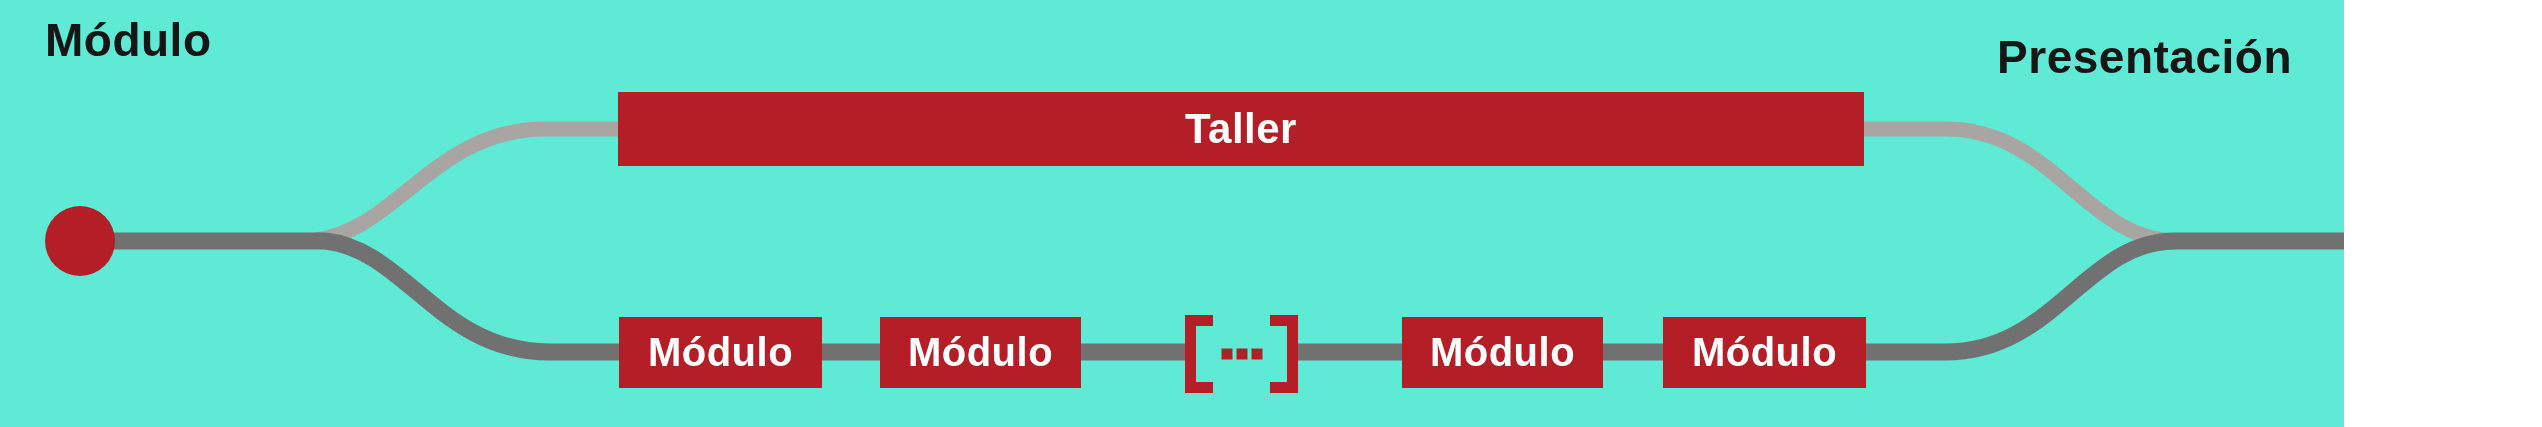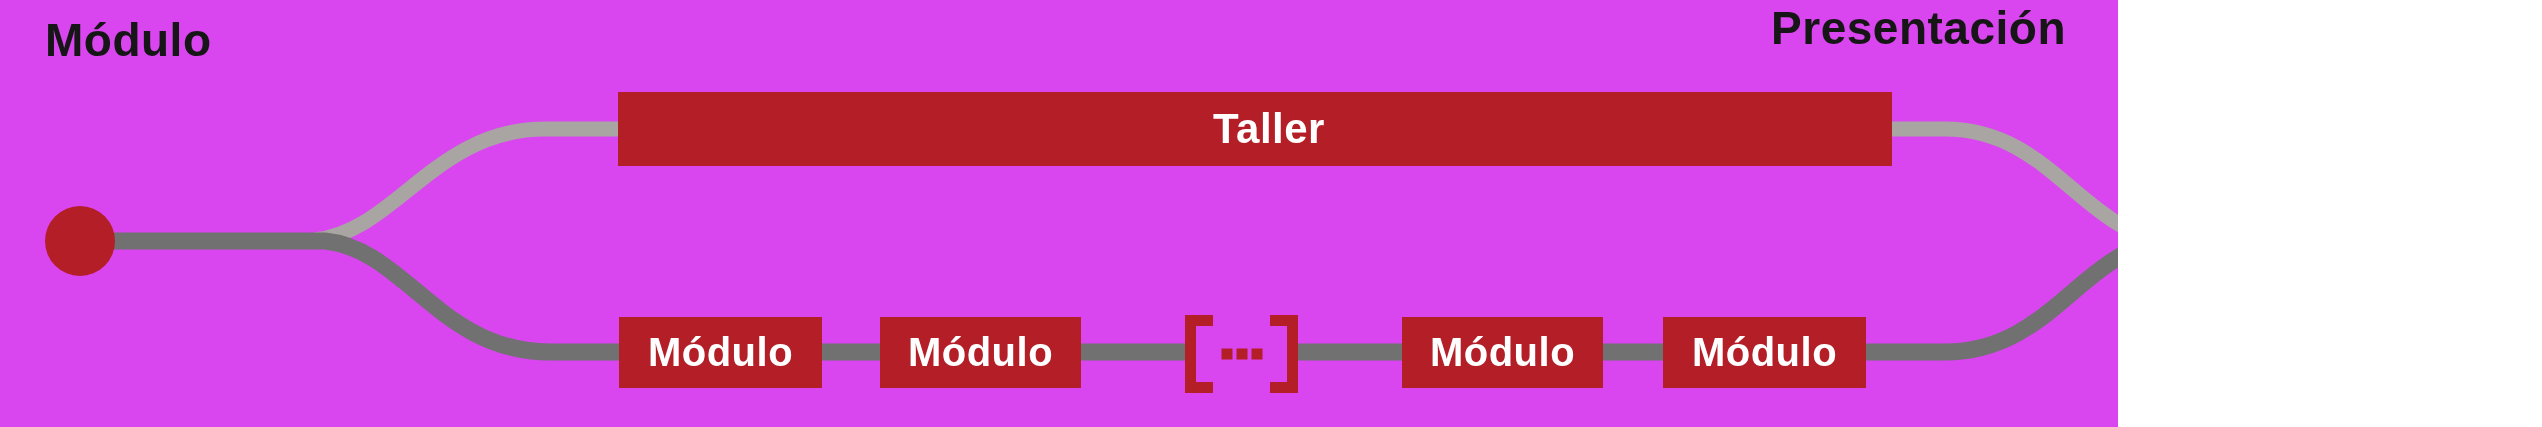--- a/index.html
+++ b/index.html
@@ -1,54 +1,53 @@
 <!DOCTYPE html>
 <html><head>
 <meta charset="utf-8">
 <style>
   html, body { margin: 0; padding: 0; background: #ffffff; }
   .canvas {
     position: relative;
-    width: 2118px;
+    width: 2344px;
     height: 427px;
-    background: #d946ef;
+    background: #5eead4;
     overflow: hidden;
     font-family: "Liberation Sans", "DejaVu Sans", sans-serif;
   }
   svg.rails {
     position: absolute;
     left: 0; top: 0;
     width: 2542px; height: 427px;
   }
   .endpoint-label {
     position: absolute;
     font-weight: bold;
     font-size: 46px;
     line-height: 53px;
     color: #161616;
     letter-spacing: 0.5px;
     white-space: nowrap;
   }
   .label-start { left: 45px; top: 14px; text-align: left; }
-  .label-end   { right: 52px; top: 2px; text-align: center; margin-left: 8px; }
+  .label-end   { right: 52px; top: 31px; text-align: center; margin-left: 8px; }
   .node {
     position: absolute;
     background: #b31e27;
     color: #ffffff;
     font-weight: bold;
     display: flex;
     align-items: center;
     justify-content: center;
     letter-spacing: 0.5px;
   }
   .workshop-bar {
     left: 618px; top: 92px;
     width: 1246px; height: 74px;
     font-size: 42px;
-    padding-left: 28px;
   }
   .module-box {
     top: 317px; height: 71px;
     font-size: 40px;
   }
   .module-1 { left: 619px;  width: 203px; }
   .module-2 { left: 880px;  width: 201px; }
   .module-3 { left: 1402px; width: 201px; }
   .module-4 { left: 1663px; width: 203px; }
 </style>

